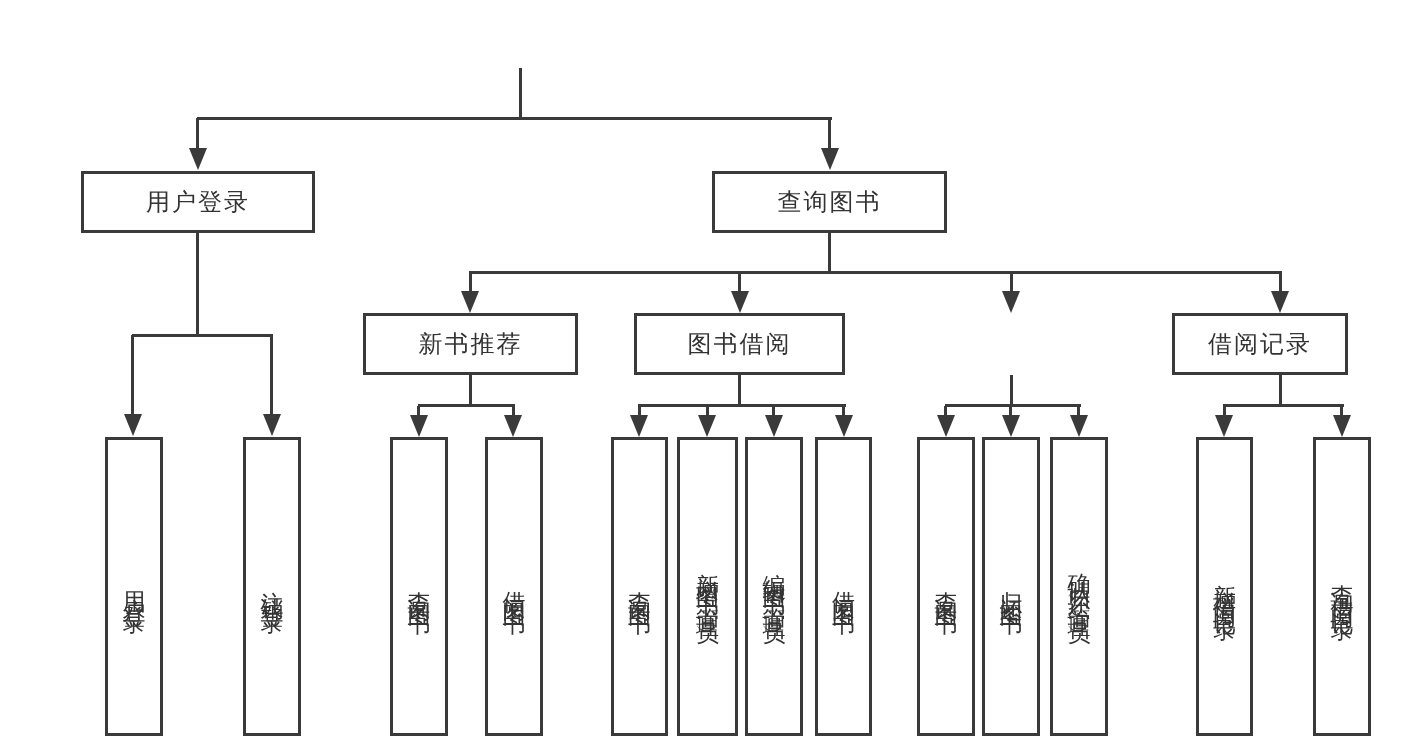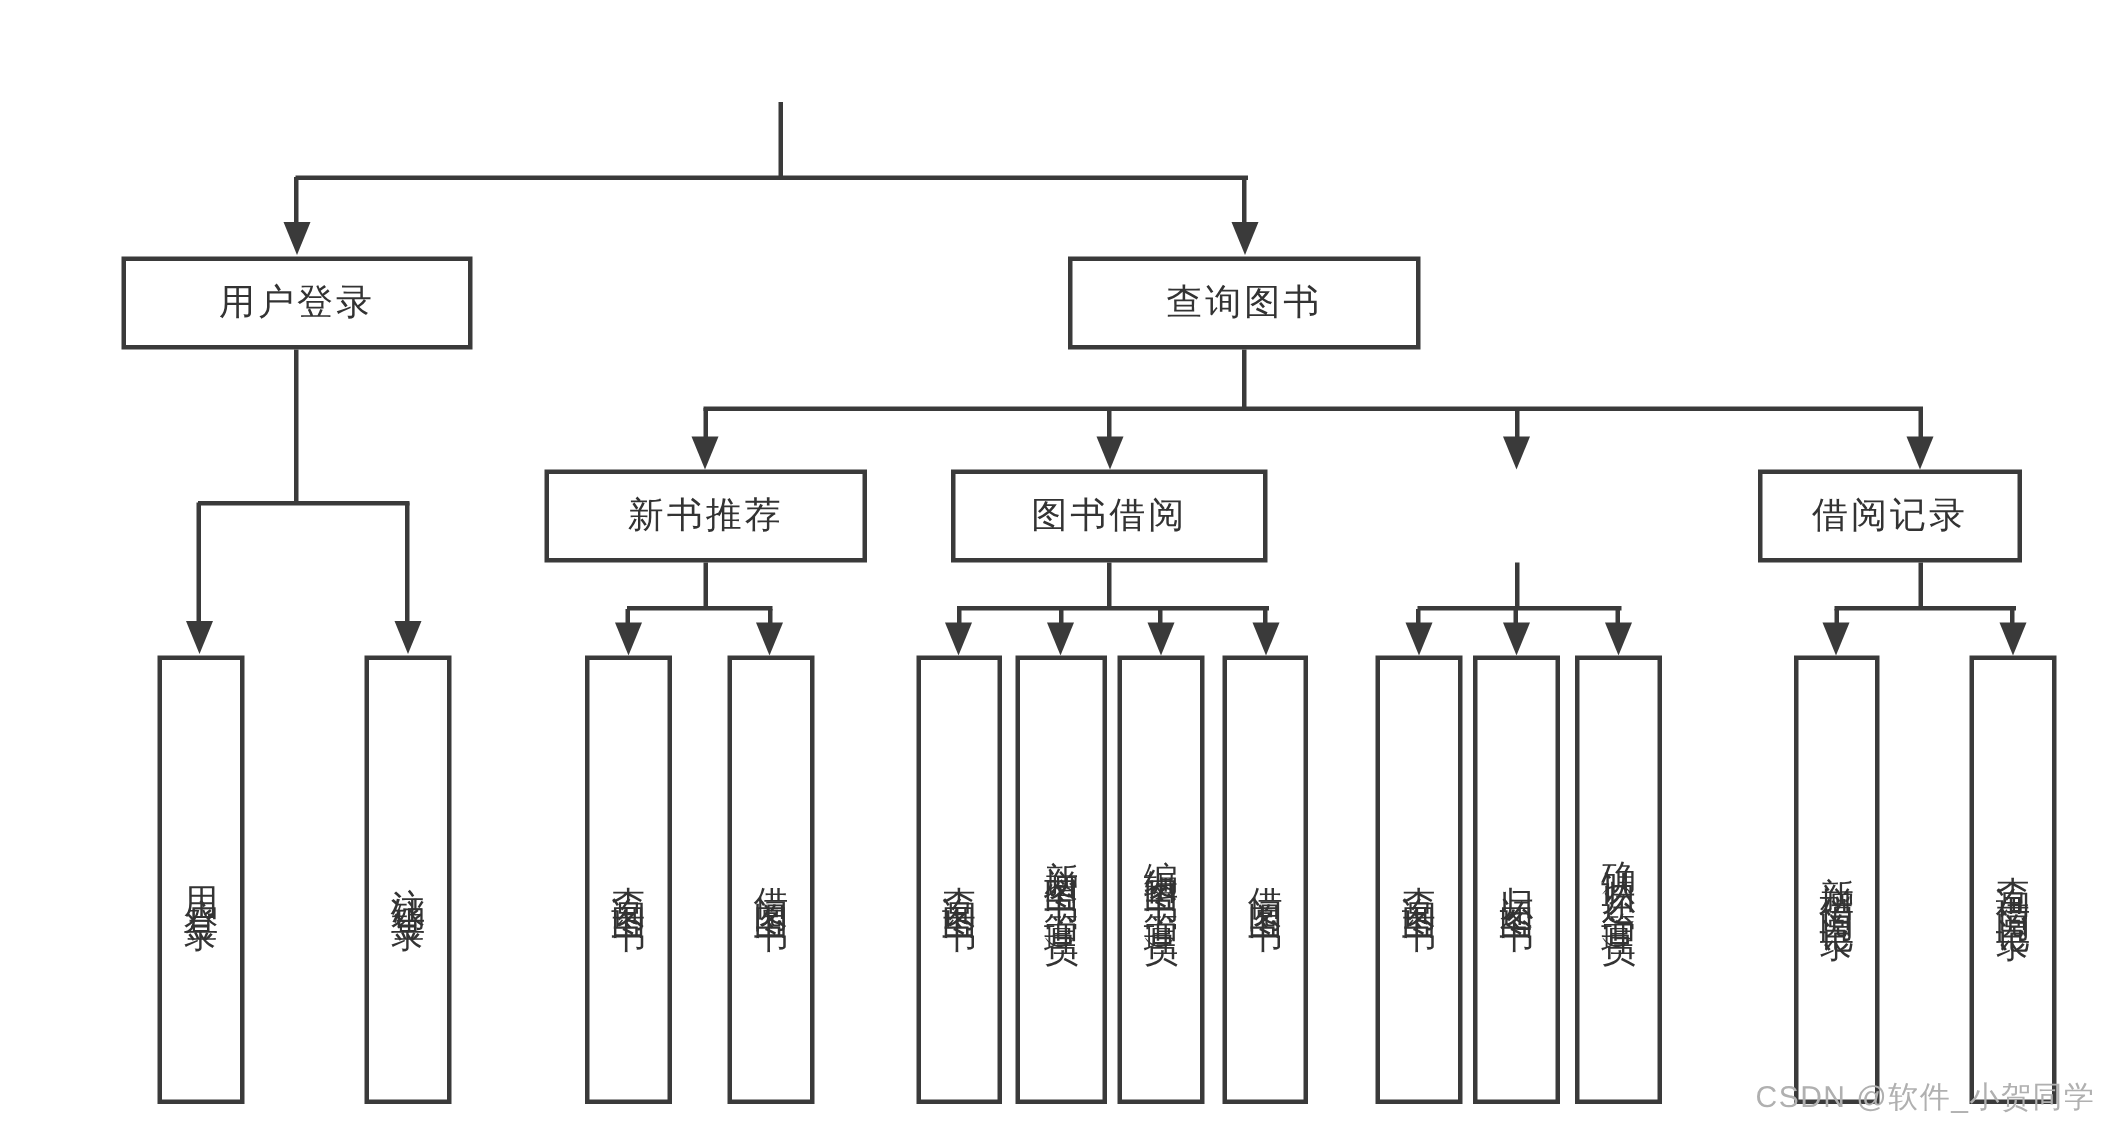--- a/index.html
+++ b/index.html
@@ -76,21 +76,20 @@
   <div class="box vbox" style="left:745px; top:437px; width:58px; height:299px;">编辑图书（管理员）</div>
   <div class="box vbox" style="left:815px; top:437px; width:57px; height:299px;">借阅图书</div>
 
   <div class="box vbox" style="left:917px; top:437px; width:58px; height:299px;">查询图书</div>
   <div class="box vbox" style="left:982px; top:437px; width:58px; height:299px;">归还图书</div>
   <div class="box vbox" style="left:1050px; top:437px; width:58px; height:299px;">确认归还（管理员）</div>
 
   <div class="box vbox" style="left:1196px; top:437px; width:57px; height:299px;">新增借阅记录</div>
   <div class="box vbox" style="left:1313px; top:437px; width:58px; height:299px;">查询借阅记录</div>
 
-  <div class="watermark">CSDN @软件_小贺同学</div>
 <div class="line" style="left: 519px; top: 68px; width: 3px; height: 51px;"></div>
     <div class="line" style="left: 197px; top: 117px; width: 635px; height: 3px;"></div>
     <div class="line" style="left: 196px; top: 118px; width: 3px; height: 34px;"></div>
     <div class="line" style="left: 828px; top: 118px; width: 3px; height: 34px;"></div>
     <div class="line" style="left: 196px; top: 233px; width: 3px; height: 103px;"></div>
     <div class="line" style="left: 132px; top: 334px; width: 141px; height: 3px;"></div>
     <div class="line" style="left: 131px; top: 335px; width: 3px; height: 83px;"></div>
     <div class="line" style="left: 270px; top: 335px; width: 3px; height: 83px;"></div>
     <div class="line" style="left: 828px; top: 233px; width: 3px; height: 40px;"></div>
     <div class="line" style="left: 469px; top: 271px; width: 813px; height: 3px;"></div>

